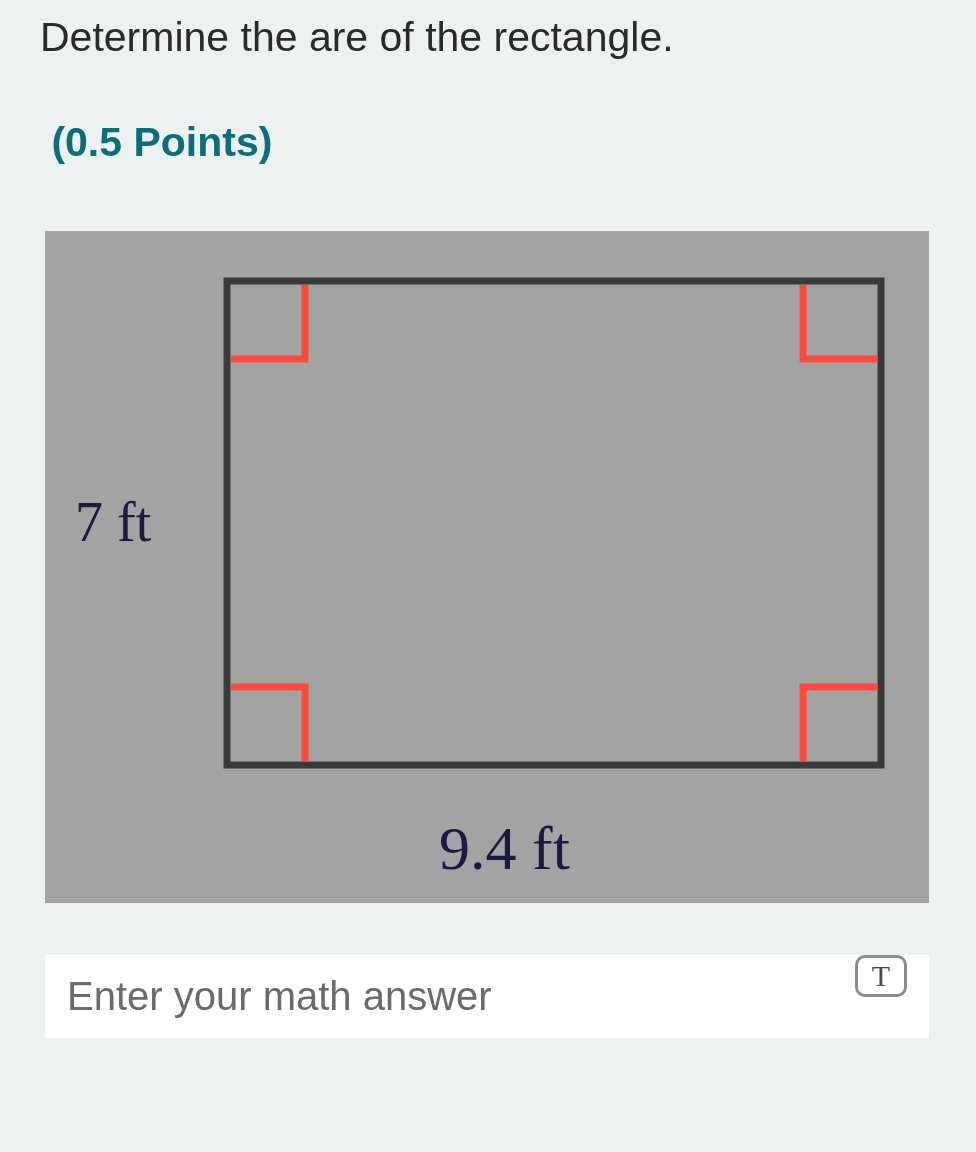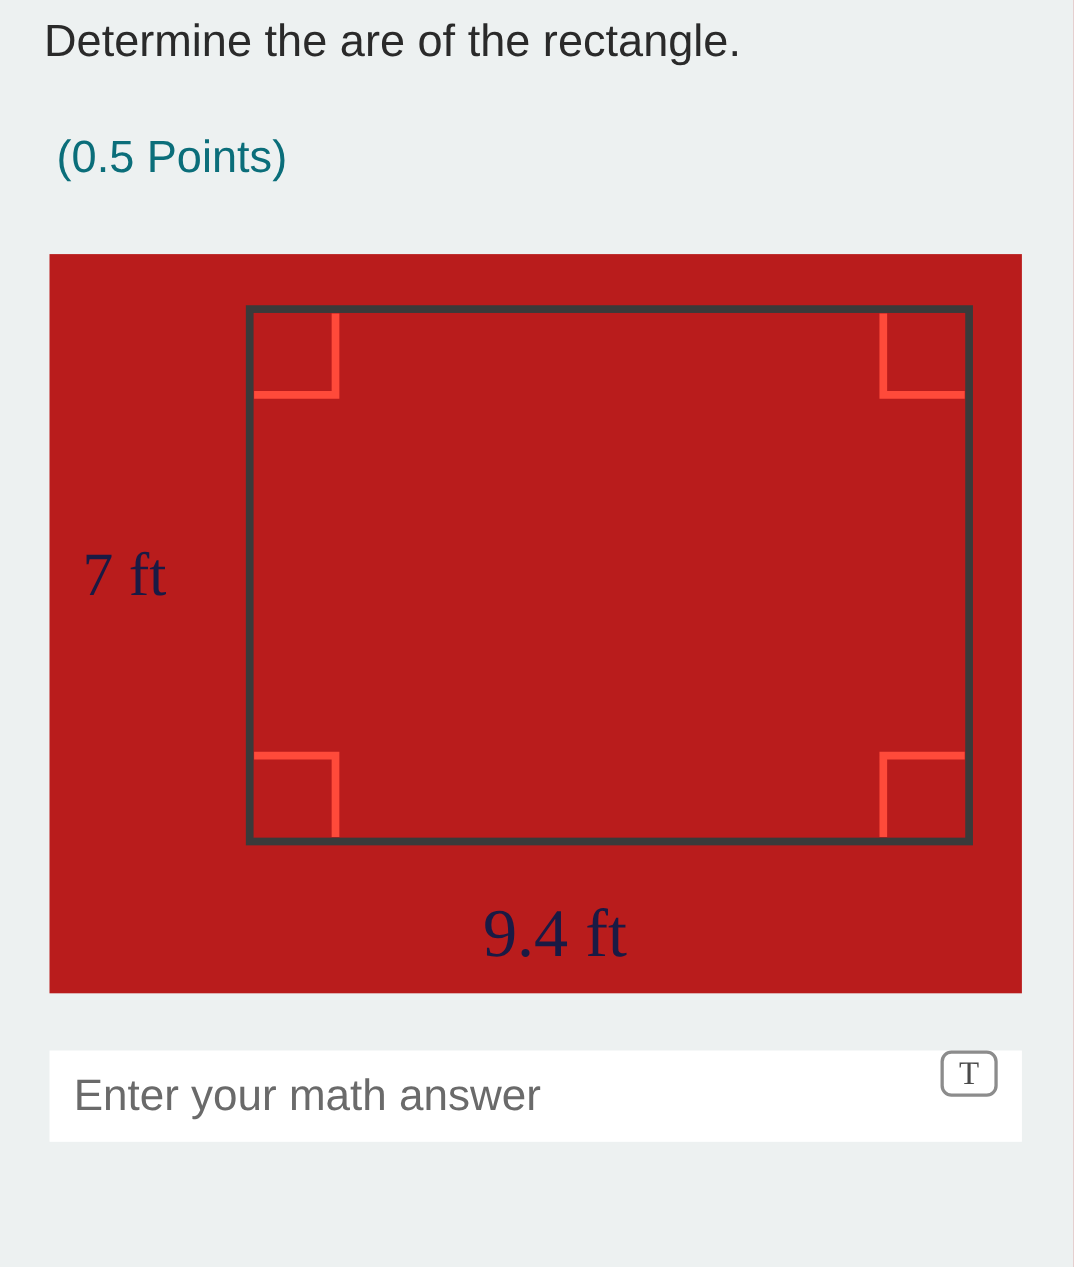--- a/index.html
+++ b/index.html
@@ -17,23 +17,24 @@
     font-size: 41px;
     color: #2a2a2a;
     line-height: 1.35;
   }
   .question-text p { margin-bottom: 0; }
   .question-text .spacer { height: 50px; }
   .points {
     color: #0b6e7a;
     font-size: 41px;
     margin-top: 0;
+    font-weight: bold;
   }
   .figure-wrap {
-    background: #b91c1c;
+    background: #a3a3a3;
     margin: 60px 5px 0 5px;
     width: 884px;
     height: 672px;
     display: flex;
     align-items: flex-start;
     justify-content: center;
   }
   .answer-row {
     margin: 52px 5px 0 5px;
     width: 884px;

